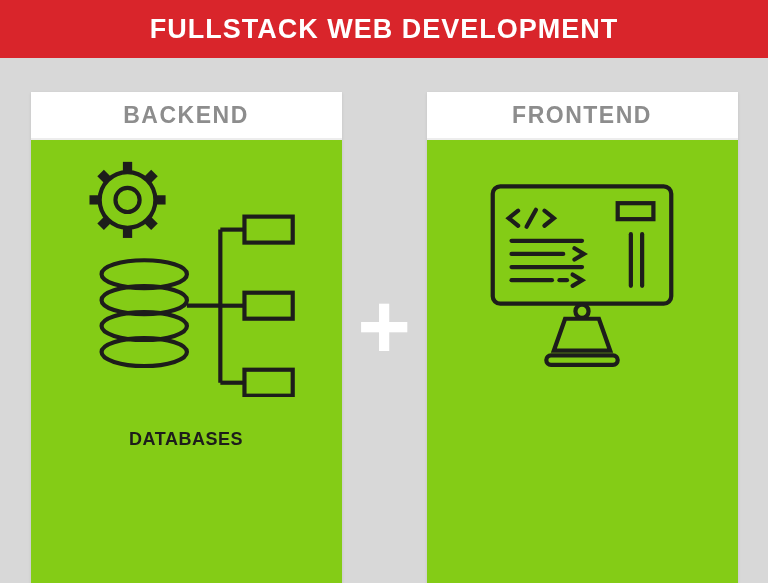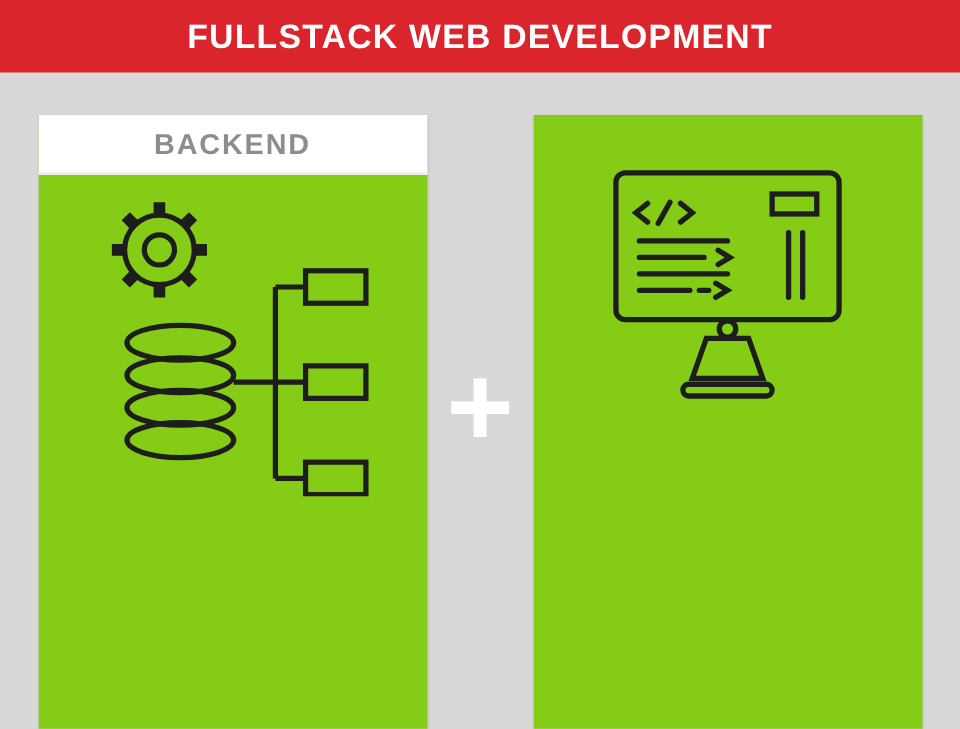--- a/index.html
+++ b/index.html
@@ -107,24 +107,28 @@
             <line class="stroke" x1="162" y1="80" x2="162" y2="245"></line>
             <line class="stroke" x1="162" y1="80" x2="188" y2="80"></line>
             <line class="stroke" x1="162" y1="162" x2="188" y2="162"></line>
             <line class="stroke" x1="162" y1="245" x2="188" y2="245"></line>
             <rect class="stroke" x="188" y="66" width="52" height="28"></rect>
             <rect class="stroke" x="188" y="148" width="52" height="28"></rect>
             <rect class="stroke" x="188" y="231" width="52" height="28"></rect>
           </g>
         </svg>
       </div>
+      <div class="label-1">DATABASES</div>
     </div>
   </div>
 
   <div class="card">
+    <div class="card-header">
+      <span>FRONTEND</span>
+    </div>
     <div class="card-body">
       <div class="icon-wrap">
         <svg width="226" height="202" viewBox="0 0 240 215">
 
           <rect class="stroke" x="25" y="12" width="190" height="125" rx="8" stroke-width="5"></rect>
 
           <g>
             <polyline class="stroke-round" points="52,38 42,46 52,54"></polyline>
             <line class="stroke-round" x1="61" y1="55" x2="71" y2="37"></line>
             <polyline class="stroke-round" points="80,38 90,46 80,54"></polyline>

